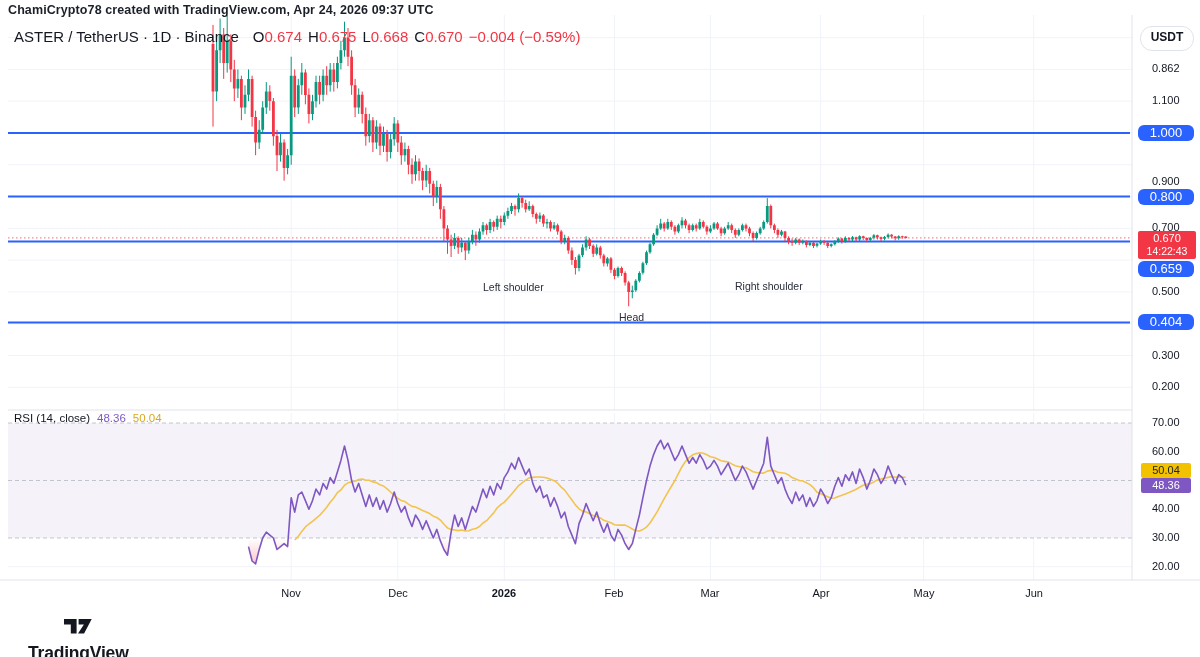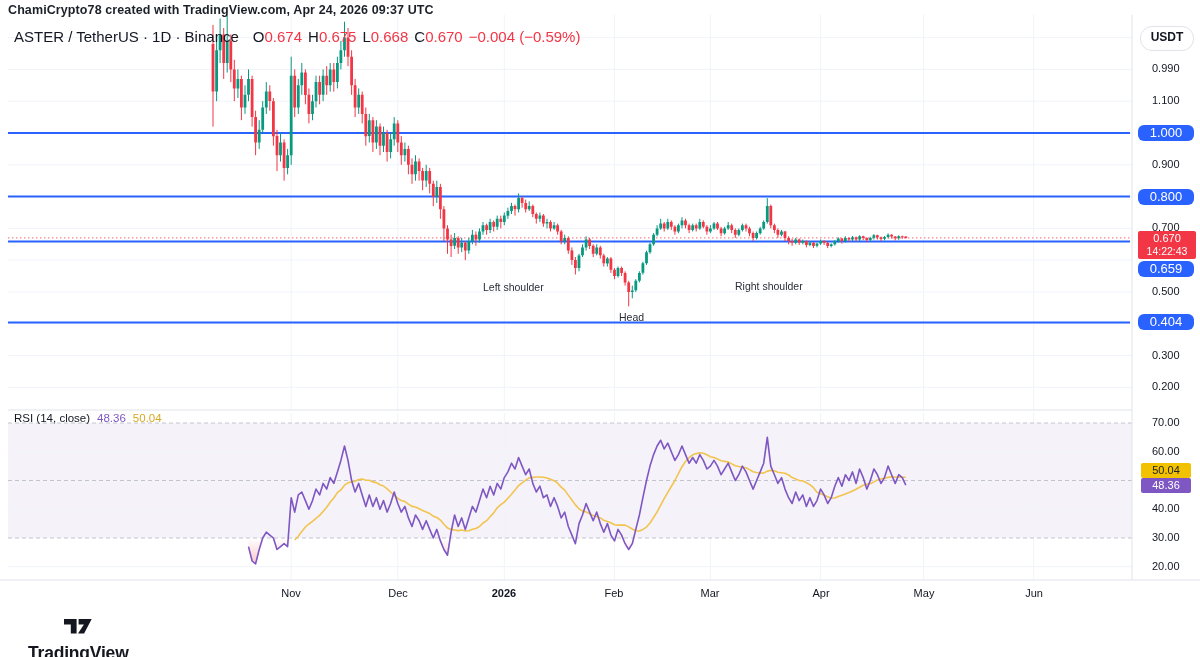--- a/index.html
+++ b/index.html
@@ -141,23 +141,23 @@
 
     <div class="price-badge">
       <div class="p">0.670</div>
       <div class="cd">14:22:43</div>
     </div>
 
     <div class="rsi-badge rb-ma">50.04</div>
     <div class="rsi-badge rb-val">48.36</div>
 
     <div id="generated-labels">
-        <span class="axis-label p-tick" style="top:62px">0.990</span>
+        <span class="axis-label p-tick" style="top:62px">0.862</span>
         <span class="axis-label p-tick" style="top:94px">1.100</span>
-        <span class="axis-label p-tick" style="top:158px">0.900</span>
+        <span class="axis-label p-tick" style="top:175px">0.900</span>
         <span class="axis-label p-tick" style="top:221px">0.700</span>
         <span class="axis-label p-tick" style="top:285px">0.500</span>
         <span class="axis-label p-tick" style="top:349px">0.300</span>
         <span class="axis-label p-tick" style="top:380px">0.200</span>
         <span class="axis-label p-tick" style="top:416px">70.00</span>
         <span class="axis-label p-tick" style="top:445px">60.00</span>
         <span class="axis-label p-tick" style="top:502px">40.00</span>
         <span class="axis-label p-tick" style="top:531px">30.00</span>
         <span class="axis-label p-tick" style="top:560px">20.00</span>
         <span class="axis-label t-tick" style="left:291px">Nov</span>

